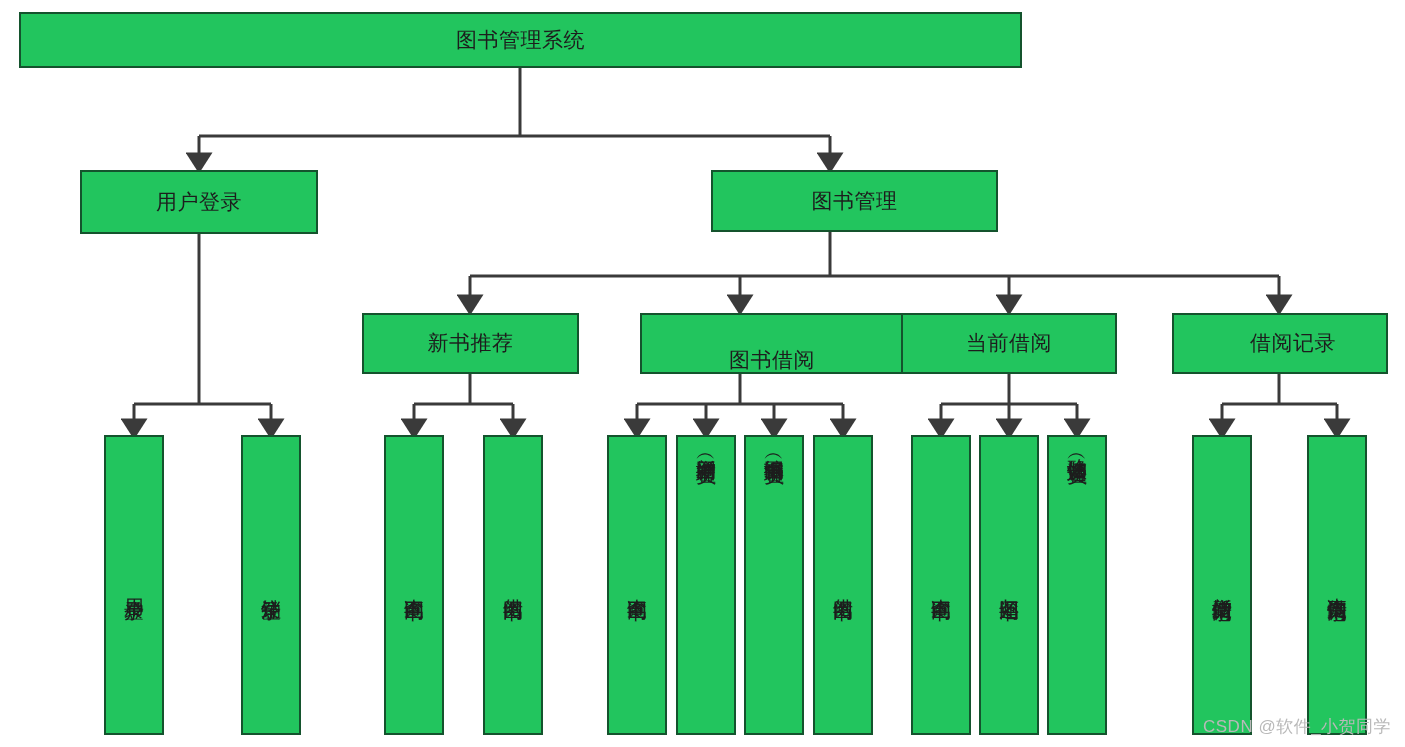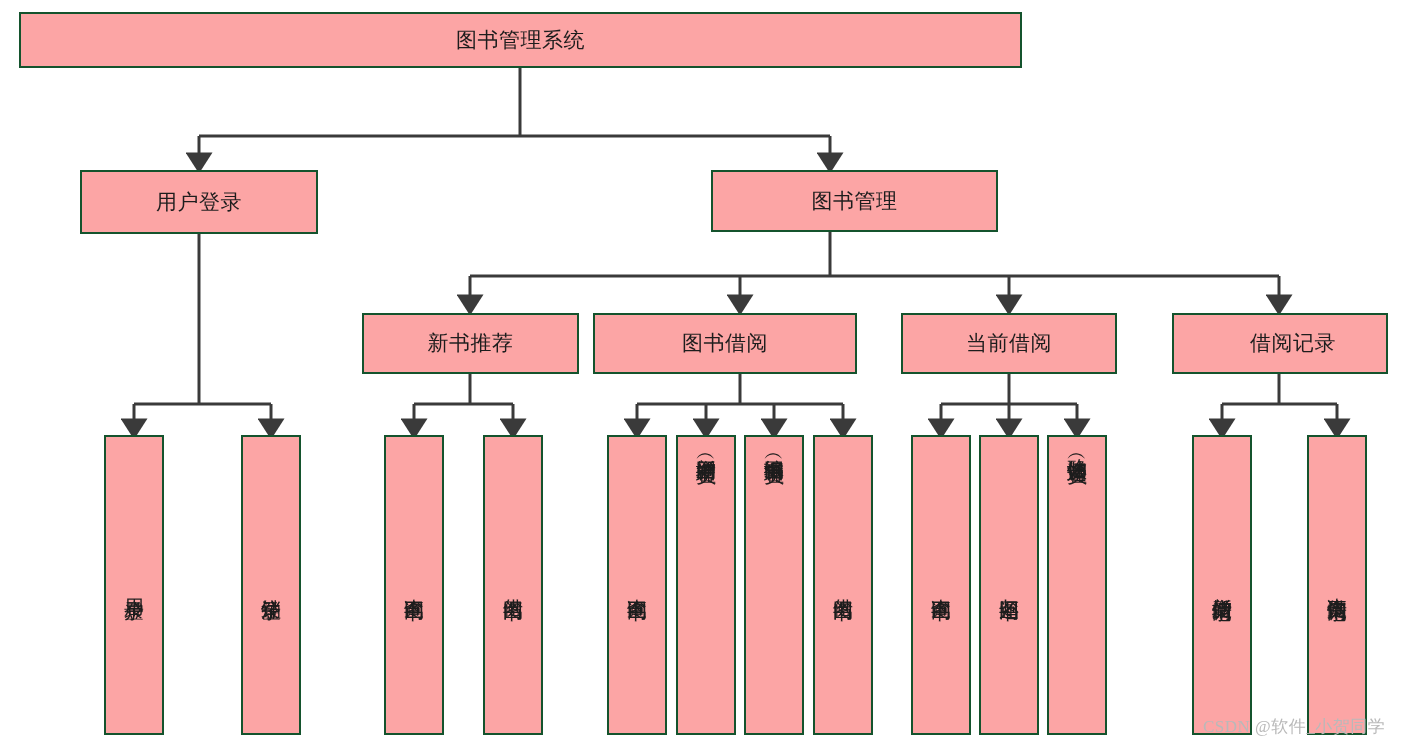--- a/index.html
+++ b/index.html
@@ -20,21 +20,21 @@
   #wires {
     position: absolute;
     left: 0;
     top: 0;
     width: 1405px;
     height: 747px;
   }
   .node {
     position: absolute;
     box-sizing: border-box;
-    background: #fca5a5;
+    background: #22c55e;
     border: 2px solid #14532d;
     display: flex;
     align-items: center;
     justify-content: center;
     color: #222222;
   }
   .node.root-node   { border-width: 2px; }
   .node-label {
     font-size: 21px;
     line-height: 1.15;
@@ -130,21 +130,21 @@
   <div class="node" style="left:80px; top:170px; width:238px; height:64px;">
     <span class="node-label">用户登录</span>
   </div>
   <div class="node" style="left:711px; top:170px; width:287px; height:62px;">
     <span class="node-label">图书管理</span>
   </div>
 
   <div class="node" style="left:362px; top:313px; width:217px; height:61px;align-items:center;">
     <span class="node-label">新书推荐</span>
   </div>
-  <div class="node" style="left:593px; top:313px; width:264px; height:61px;">
+  <div class="node" style="left:640px; top:313px; width:264px; height:61px;align-items:flex-end;">
     <span class="node-label">图书借阅</span>
   </div>
   <div class="node" style="left:901px; top:313px; width:216px; height:61px;">
     <span class="node-label">当前借阅</span>
   </div>
   <div class="node" style="left:1172px; top:313px; width:216px; height:61px;padding-left:26px;">
     <span class="node-label">借阅记录</span>
   </div>
 
   <div class="node leaf" style="left:104px; top:435px; width:60px; height:300px;">
@@ -184,15 +184,15 @@
     <span class="node-label">确认归还（管理员）</span>
   </div>
 
   <div class="node leaf" style="left:1192px; top:435px; width:60px; height:300px;">
     <span class="node-label">新增借阅记录</span>
   </div>
   <div class="node leaf" style="left:1307px; top:435px; width:60px; height:300px;">
     <span class="node-label">查询借阅记录</span>
   </div>
 
-  <div class="watermark" style="left:1203px; top:715px;font-family:Liberation Serif, serif;">CSDN @软件_小贺同学</div>
+  <div class="watermark" style="left:1203px; top:715px;">CSDN @软件_小贺同学</div>
 
 </div>
 
 </body></html>

